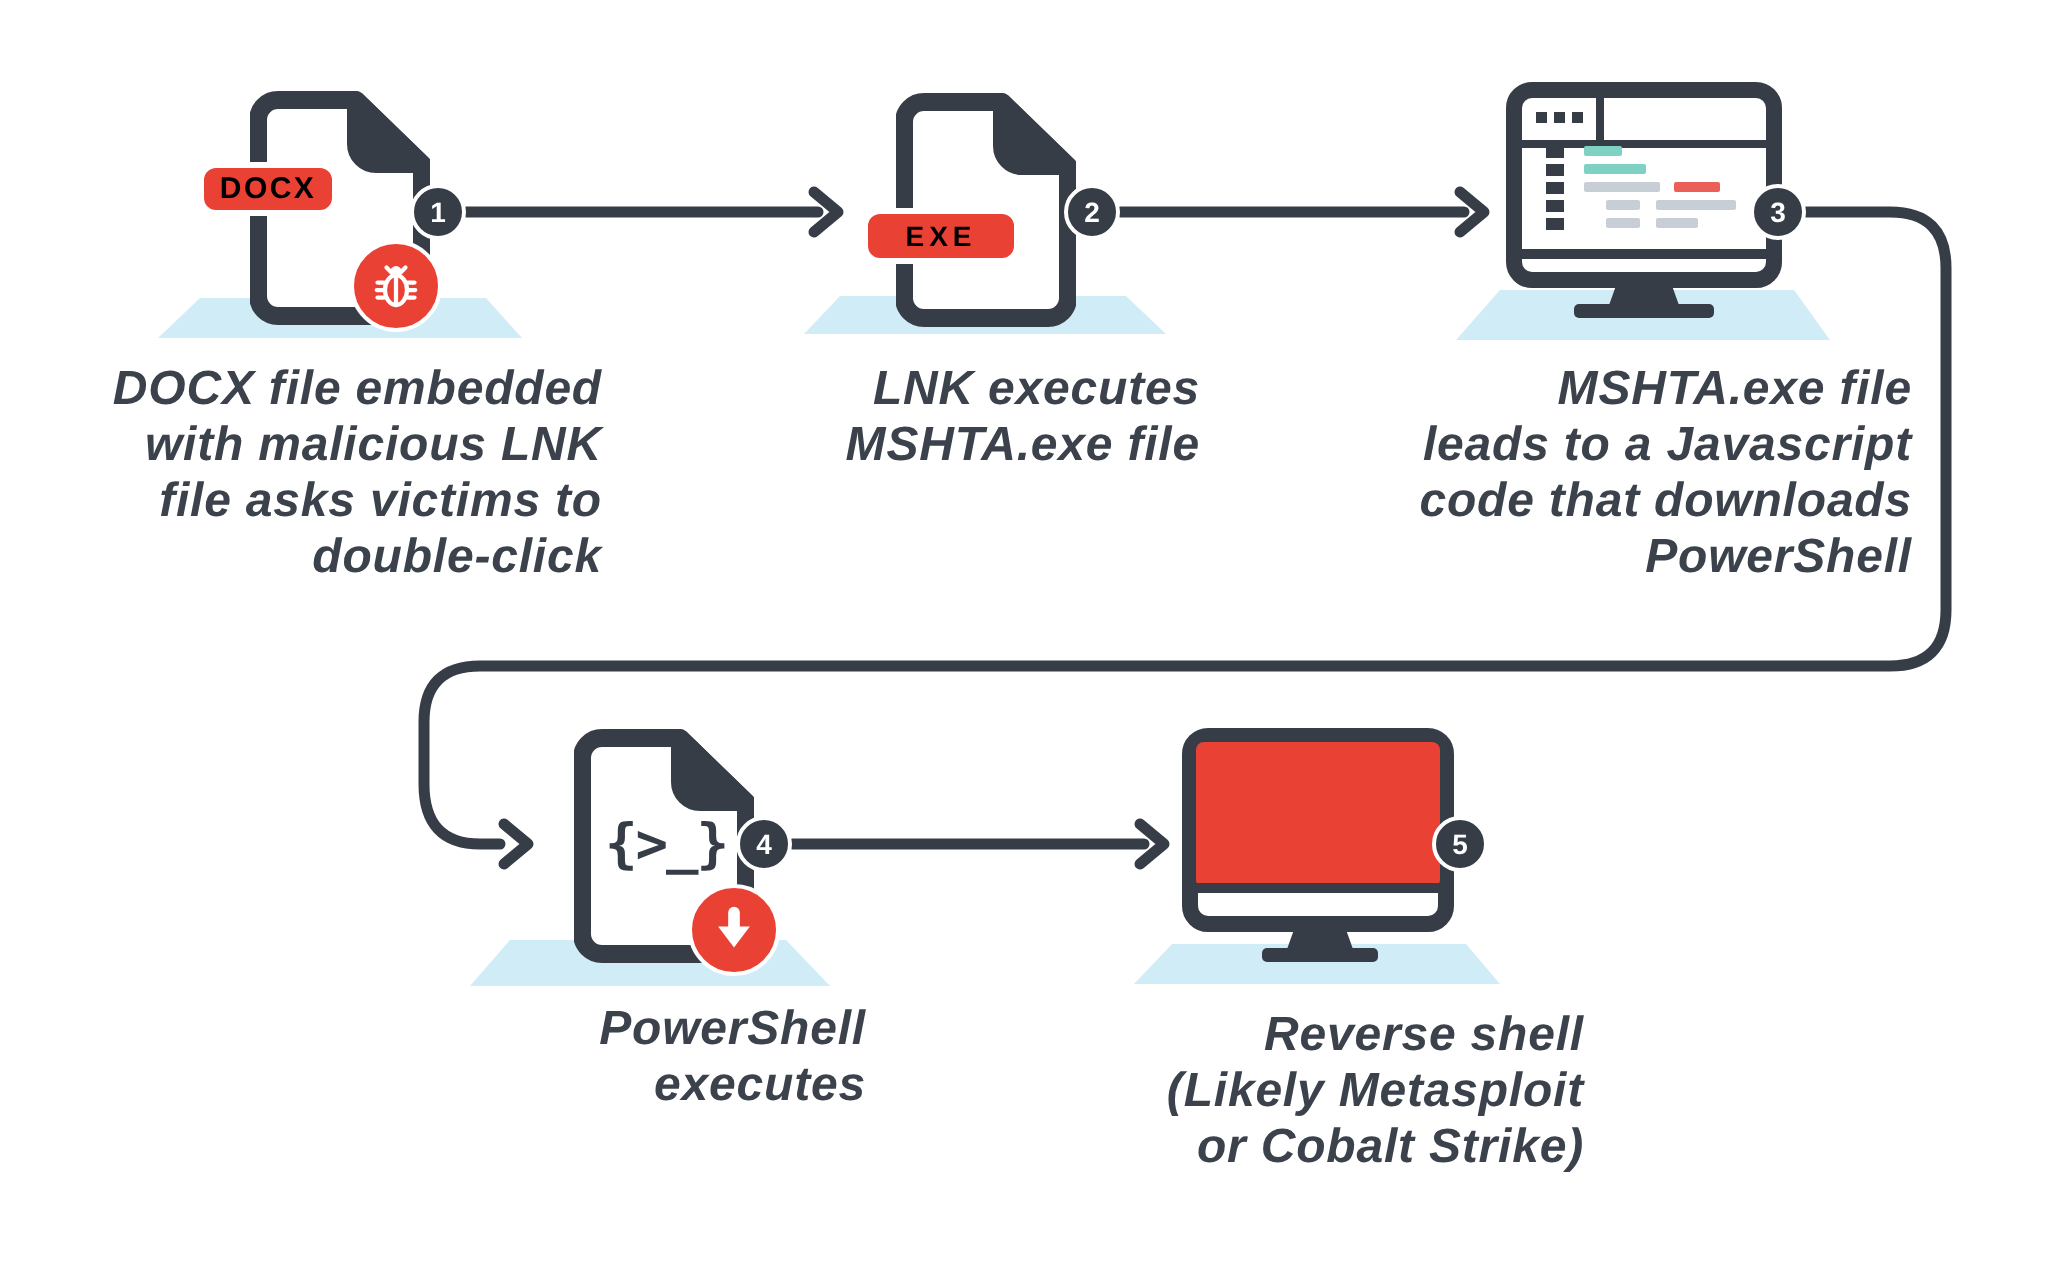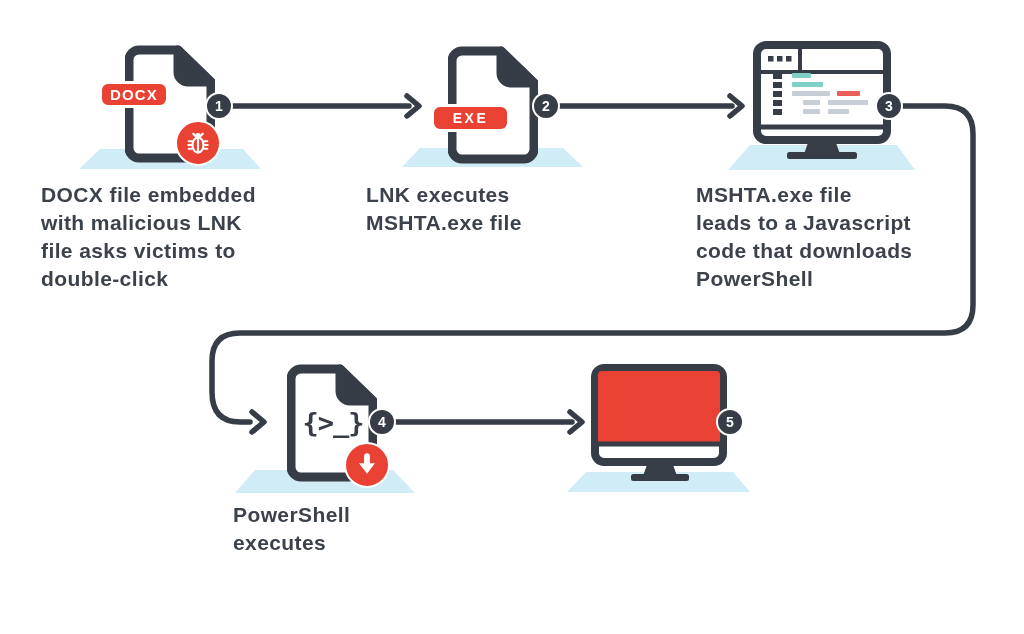--- a/index.html
+++ b/index.html
@@ -5,33 +5,34 @@
   html,body{margin:0;padding:0;background:#ffffff;}
   .canvas{
     position:relative;width:1024px;height:634px;background:#ffffff;overflow:hidden;
     font-family:"Liberation Sans",sans-serif;
   }
   .abs{position:absolute;}
   svg{display:block;}
   .step-label{
     position:absolute;
     color:#3b424b;
-    font-size:21px;
+    font-size:24px;
     line-height:28px;
     font-weight:600;
     letter-spacing:0.4px;
-    text-align:left;
+    text-align:right;
     white-space:pre-line;
+    font-style:italic;
   }
   .file-badge{
     position:absolute;
     background:#ea4135;
     border:3px solid #ffffff;
     border-radius:9px;
-    color:#ffffff;
+    color:#000000;
     font-weight:700;
     display:flex;align-items:center;justify-content:center;
     box-sizing:border-box;
   }
   .badge-docx{left:99px;top:81px;width:70px;height:27px;font-size:15px;letter-spacing:1.2px;}
   .badge-exe{left:431px;top:104px;width:79px;height:28px;font-size:14px;letter-spacing:2.5px;}
   .num-badge{
     position:absolute;
     width:28px;height:28px;border-radius:50%;
     background:#363d47;border:2px solid #ffffff;
@@ -171,22 +172,25 @@
   <div class="num-badge" style="left:205px;top:92px;">1</div>
   <div class="num-badge" style="left:532px;top:92px;">2</div>
   <div class="num-badge" style="left:875px;top:92px;">3</div>
   <div class="num-badge" style="left:368px;top:408px;">4</div>
   <div class="num-badge" style="left:716px;top:408px;">5</div>
 
   <div class="step-label" style="left:41px;top:181px;width:260px;">DOCX file embedded
 with malicious LNK
 file asks victims to
 double-click</div>
-  <div class="step-label" style="left:366px;top:181px;width:260px;">LNK executes
+  <div class="step-label" style="left:340px;top:181px;width:260px;">LNK executes
 MSHTA.exe file</div>
   <div class="step-label" style="left:696px;top:181px;width:260px;">MSHTA.exe file
 leads to a Javascript
 code that downloads
 PowerShell</div>
   <div class="step-label" style="left:233px;top:501px;width:200px;">PowerShell
 executes</div>
+  <div class="step-label" style="left:532px;top:504px;width:260px;">Reverse shell
+(Likely Metasploit
+or Cobalt Strike)</div>
 
 </div>
 
 </body></html>

